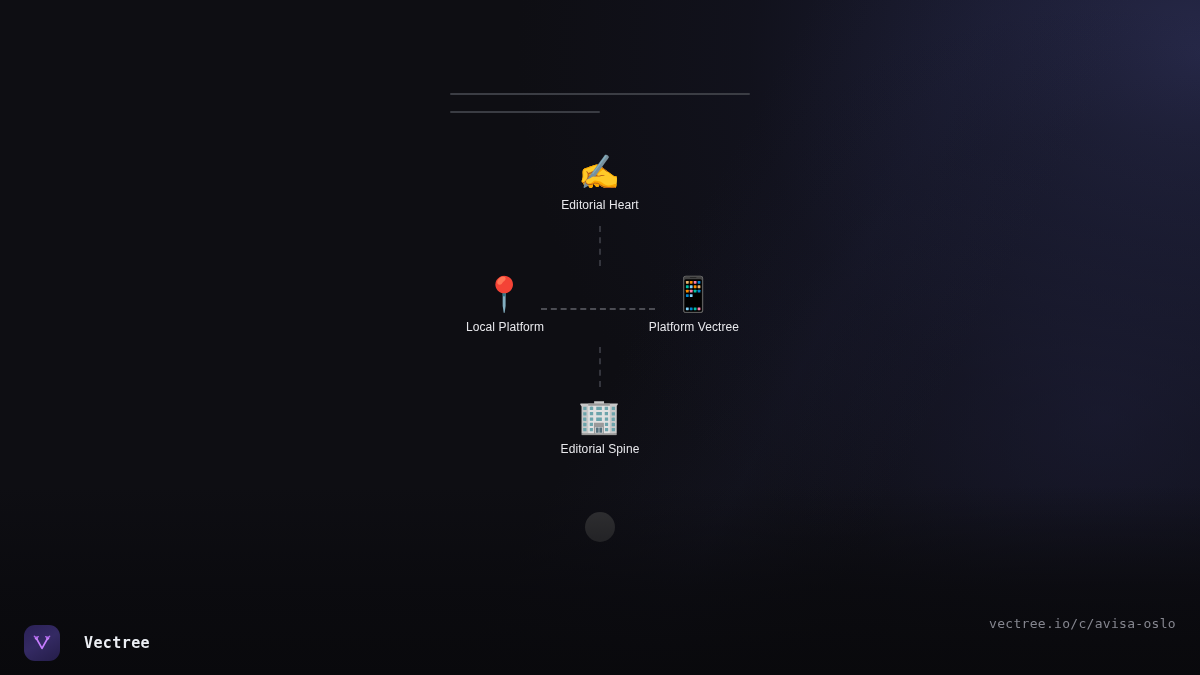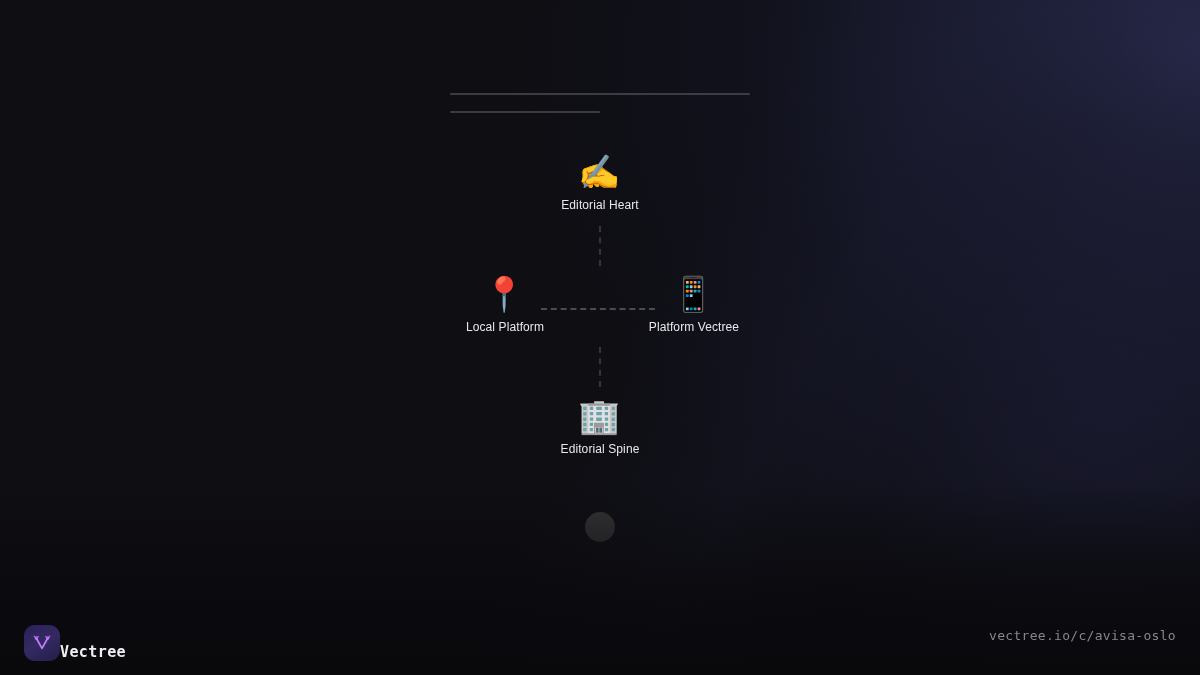--- a/index.html
+++ b/index.html
@@ -113,22 +113,22 @@
   
   #footer-brand {
     position:absolute;
     left:24px; bottom:14px;
     display:flex;
     flex-direction:column;
     gap:6px;
   }
   #brand-row {
     display:flex;
-    align-items:flex-end;
-    gap:0;
+    align-items:center;
+    gap:24px;
   }
   #brand-logo {
     width:36px; height:36px;
     border-radius:11px;
     background:linear-gradient(150deg,#2b2157 0%,#342a63 48%,#241d49 100%);
     display:flex; align-items:center; justify-content:center;
     flex:0 0 auto;
   }
   #brand-logo svg { display:block; }
   #brand-name {
@@ -143,21 +143,21 @@
     font-weight:bold;
     font-size:37px;
     line-height:44px;
     color:#ffffff;
     letter-spacing:0.5px;
     white-space:nowrap;
   }
 
   #footer-url {
     position:absolute;
-    right:24px; bottom:32px;
+    right:24px; bottom:44px;
     font-family:"DejaVu Sans Mono", monospace;
     font-size:13px;
     color:#85868f;
     letter-spacing:0.3px;
   }
 </style>
 </head>
 <body>
 
 <div id="bg-base"></div>

